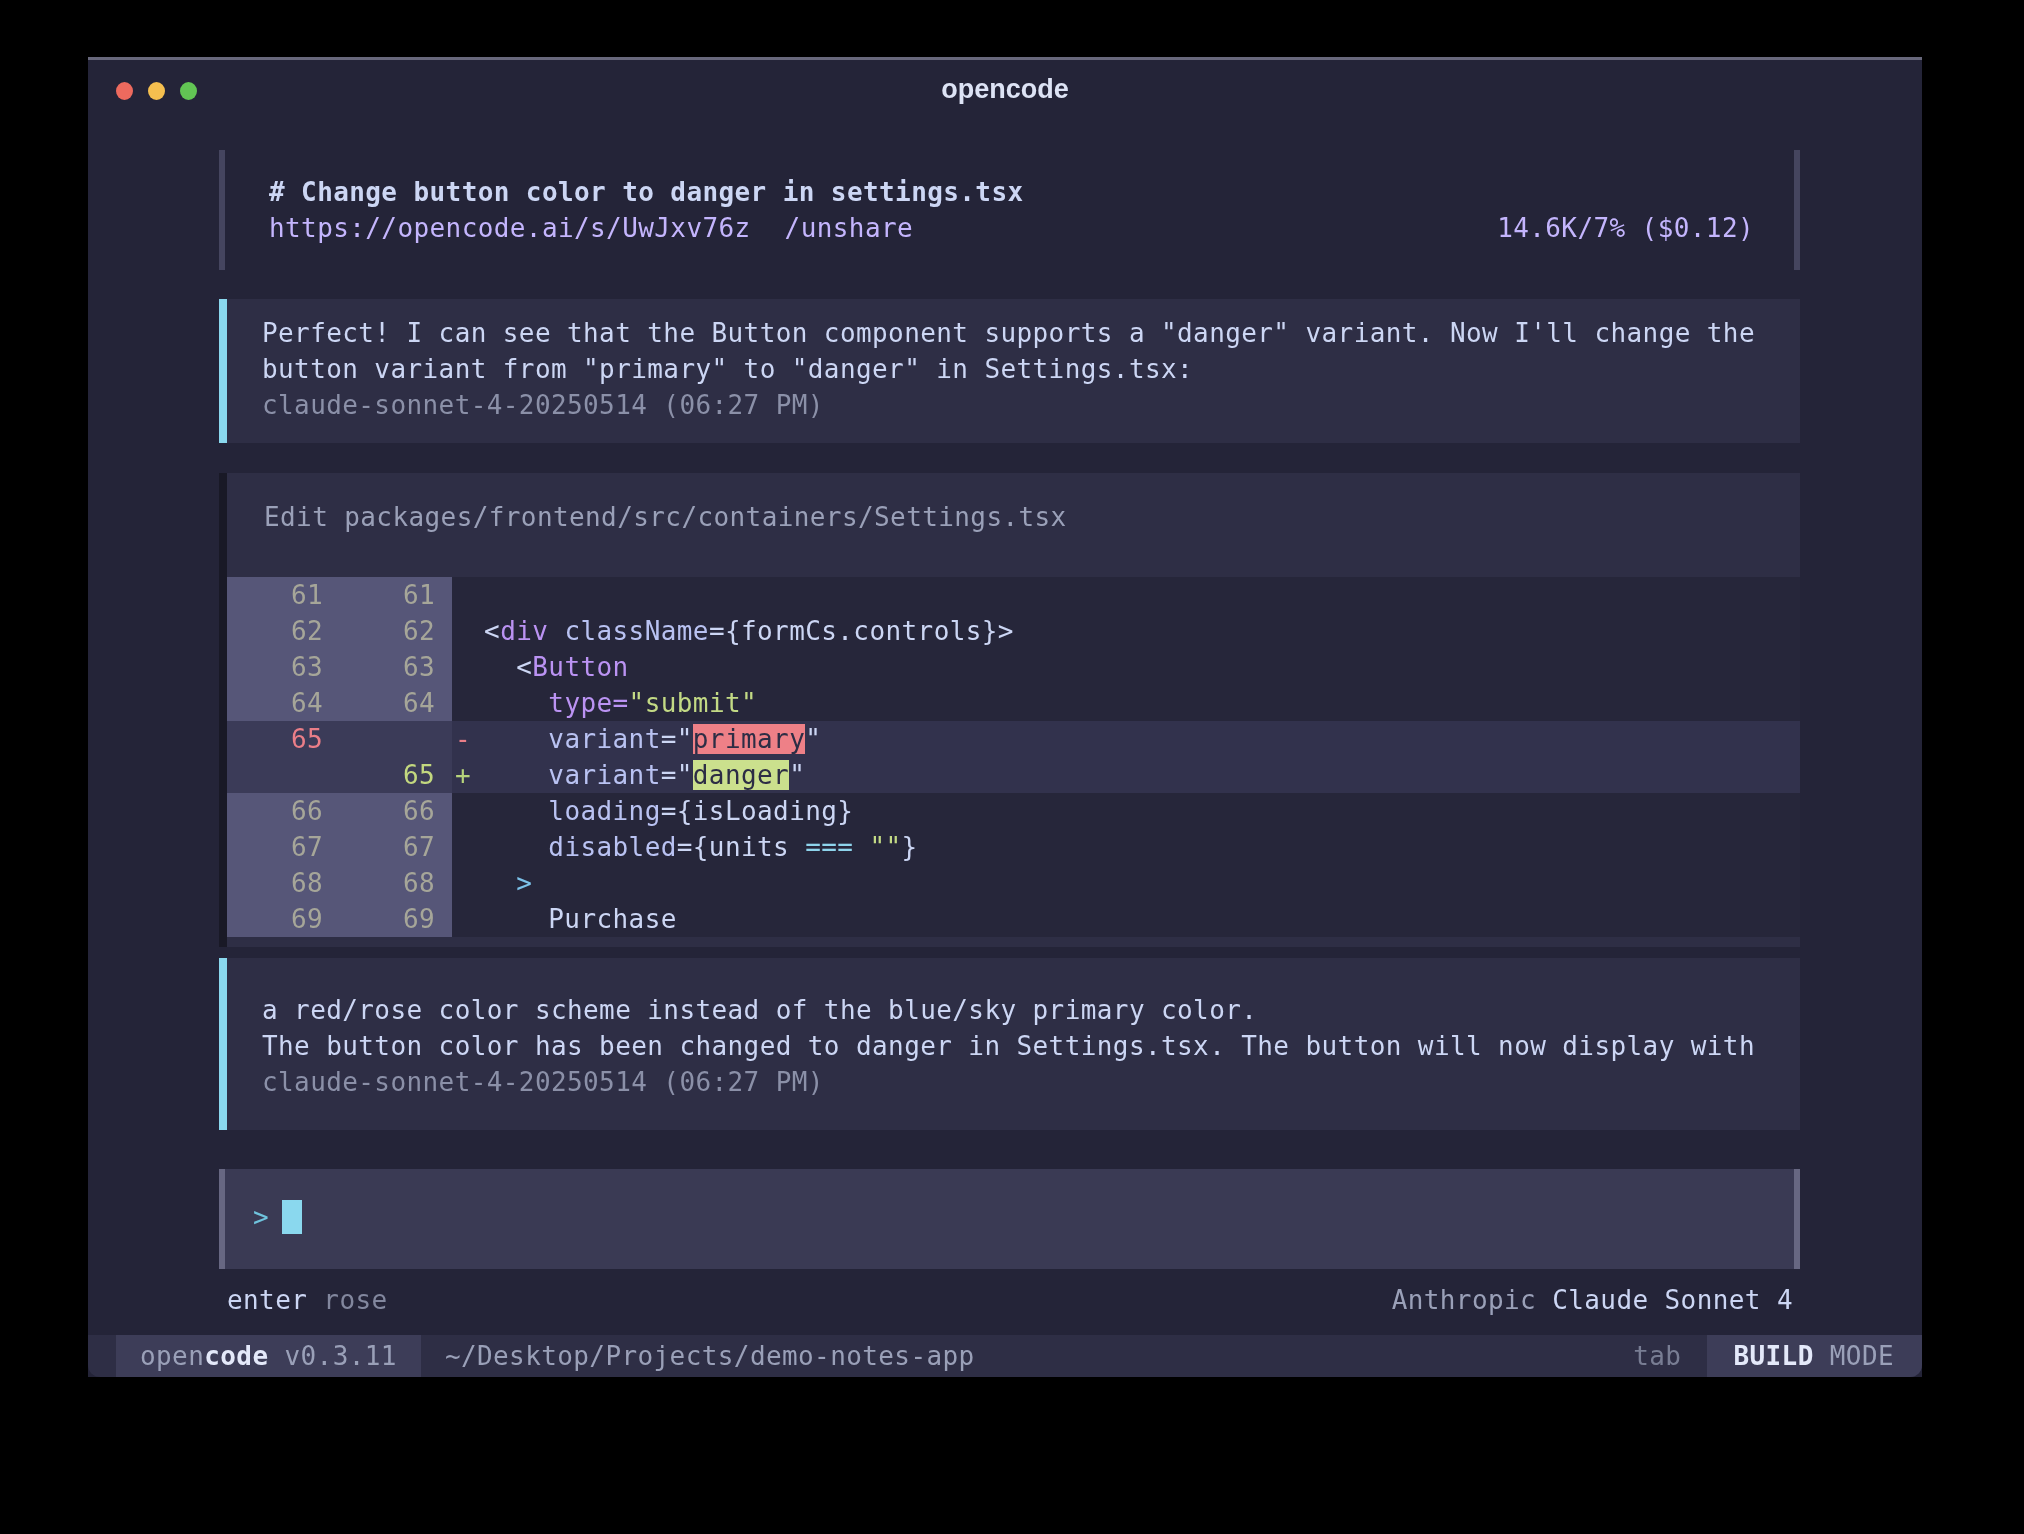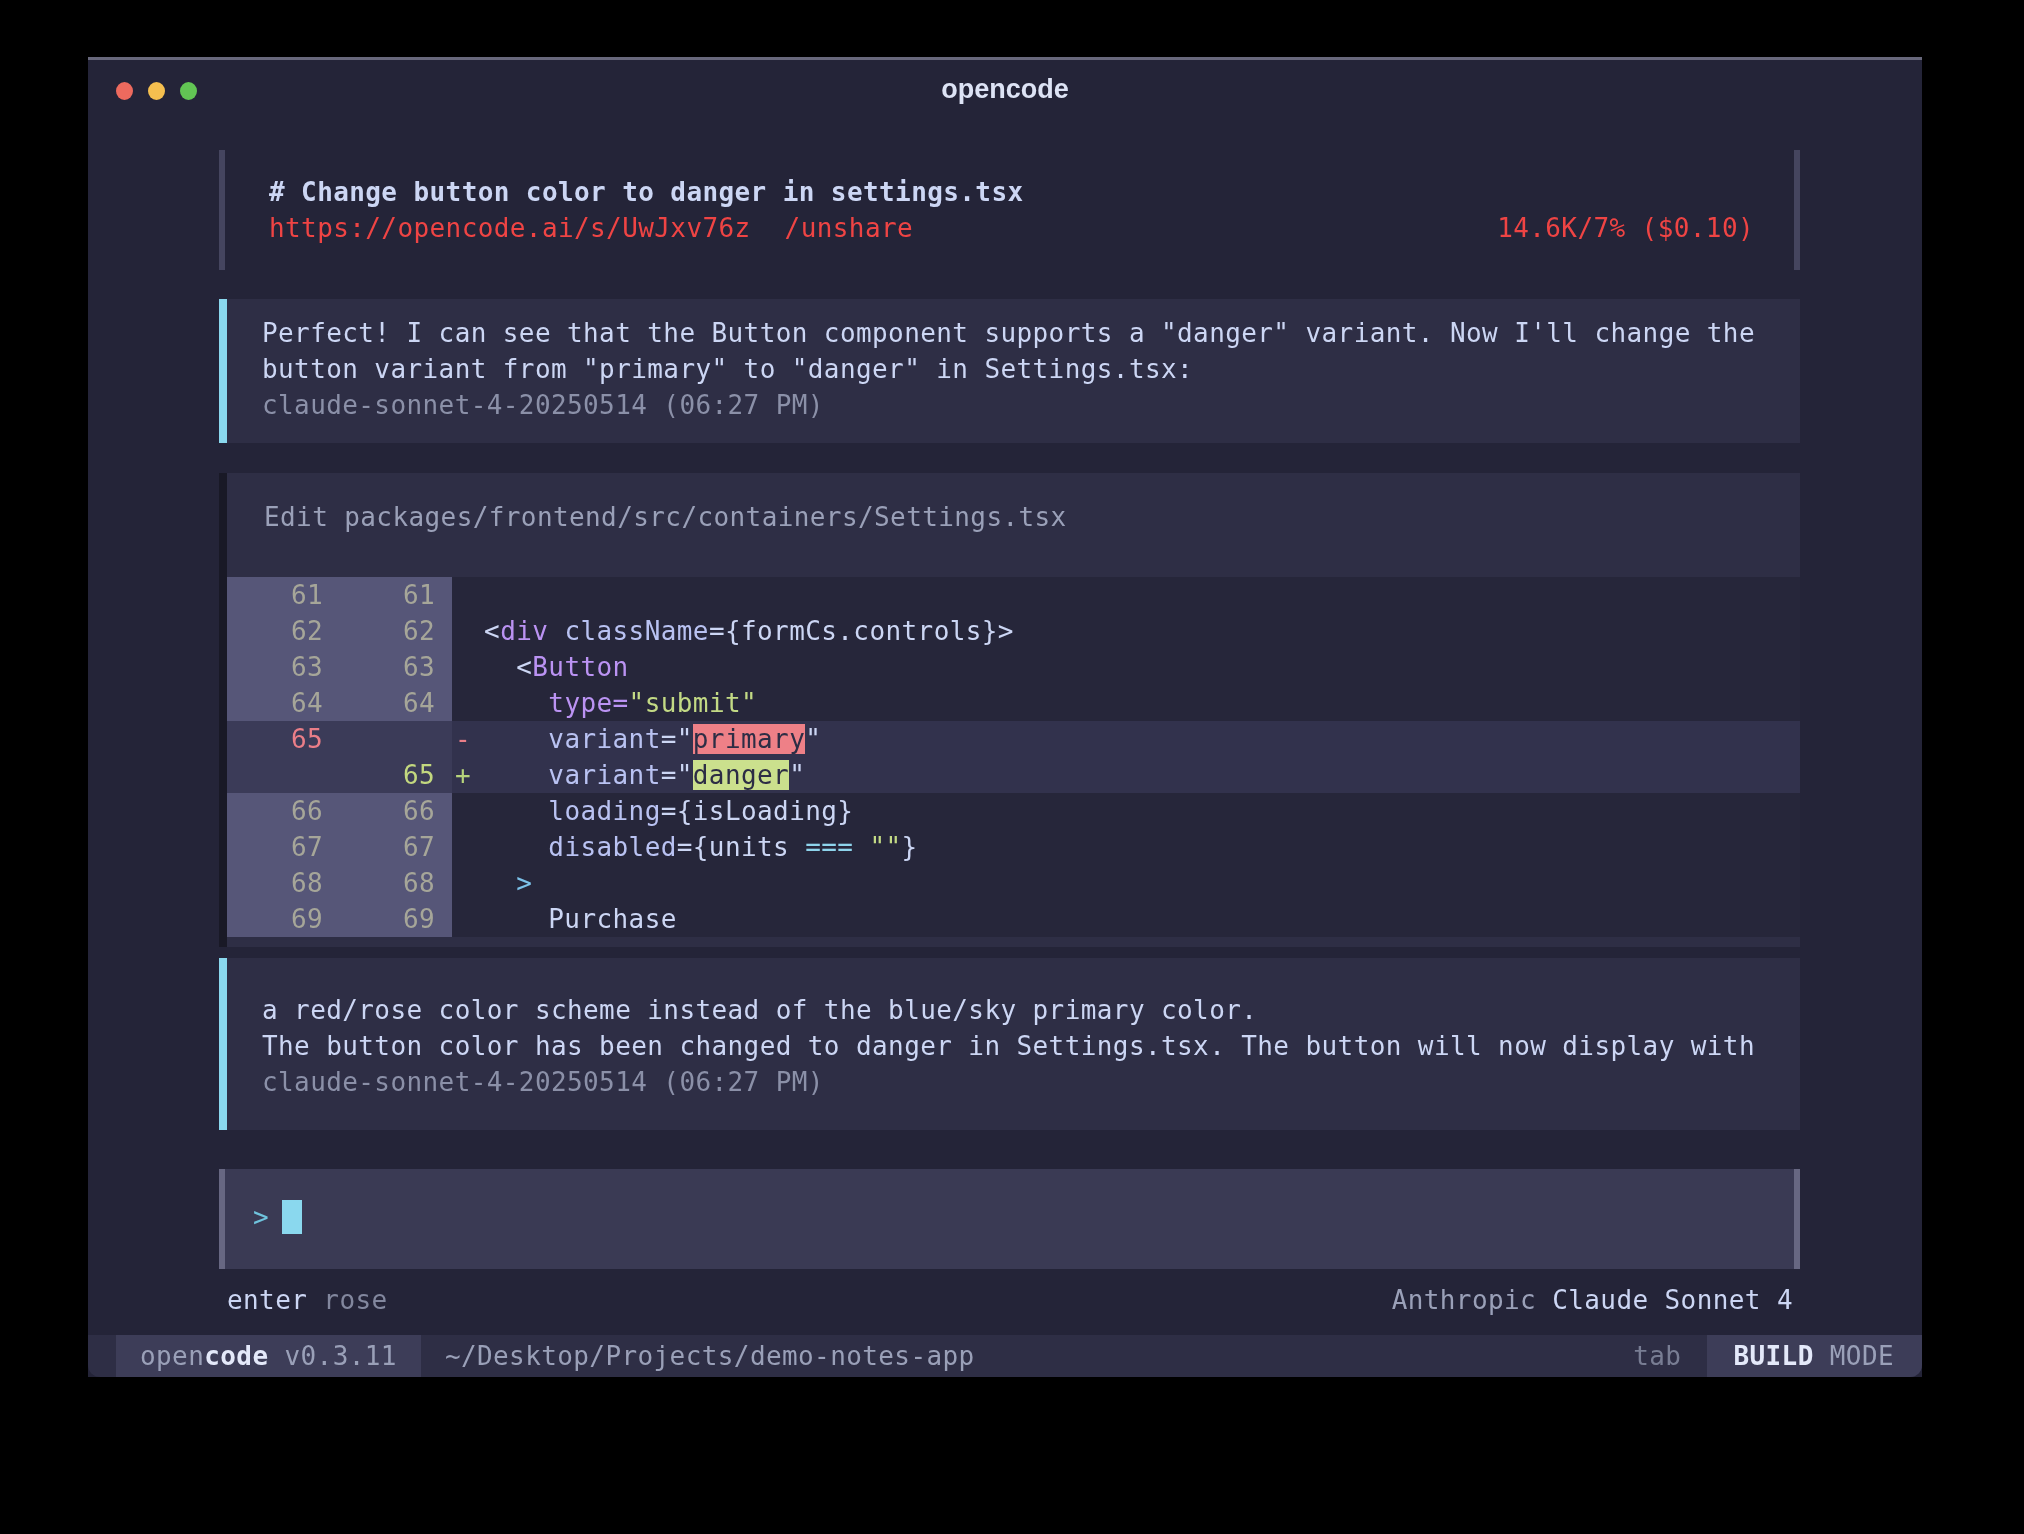--- a/index.html
+++ b/index.html
@@ -23,21 +23,21 @@
   }
   
   .block{position:absolute;left:131px;width:1581px;box-sizing:border-box;}
   
   .share-header{
     top:90px;height:120px;padding:24px 40px 24px 44px;
     border-left:6px solid #45455f;border-right:6px solid #45455f;
     font-size:26px;line-height:36px;color:#ccd6f4;
   }
   .share-title{font-weight:bold;white-space:pre;}
-  .share-row2{display:flex;justify-content:space-between;color:#ef4444;gap:24px;}
+  .share-row2{display:flex;justify-content:space-between;color:#c4b5fd;gap:24px;}
   .share-url{white-space:pre;}
   .share-unshare{margin-left:34px;}
   
   .message{
     background:#2e2e45;border-left:8px solid #8ad8ee;
     font-size:26px;line-height:36px;color:#ccd6f4;
   }
   .msg-1{top:239px;padding:16px 26px 20px 35px;}
   .msg-2{top:898px;padding:34px 26px 30px 35px;}
   .msg-line{white-space:pre;}
@@ -110,21 +110,21 @@
     </div>
     <div class="title">opencode</div>
   </div>
 
   <div class="block share-header mono">
     <div class="share-title"># Change button color to danger in settings.tsx</div>
     <div class="share-row2">
       <div>
         <span class="share-url">https://opencode.ai/s/UwJxv76z</span><span class="share-unshare">/unshare</span>
       </div>
-      <div class="share-stats">14.6K/7% ($0.10)</div>
+      <div class="share-stats">14.6K/7% ($0.12)</div>
     </div>
   </div>
 
   <div class="block message msg-1 mono">
     <div class="msg-line">Perfect! I can see that the Button component supports a "danger" variant. Now I'll change the</div>
     <div class="msg-line">button variant from "primary" to "danger" in Settings.tsx:</div>
     <div class="msg-meta">claude-sonnet-4-20250514 (06:27 PM)</div>
   </div>
 
   <div class="block edit-block mono">

